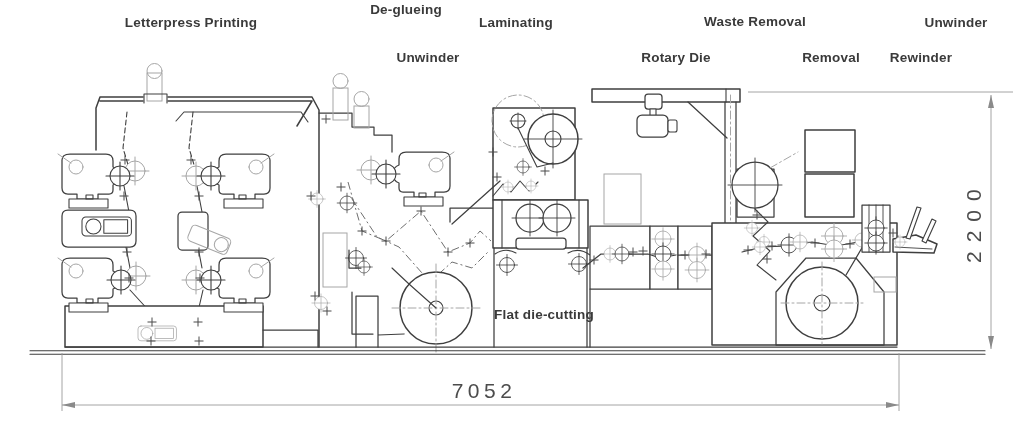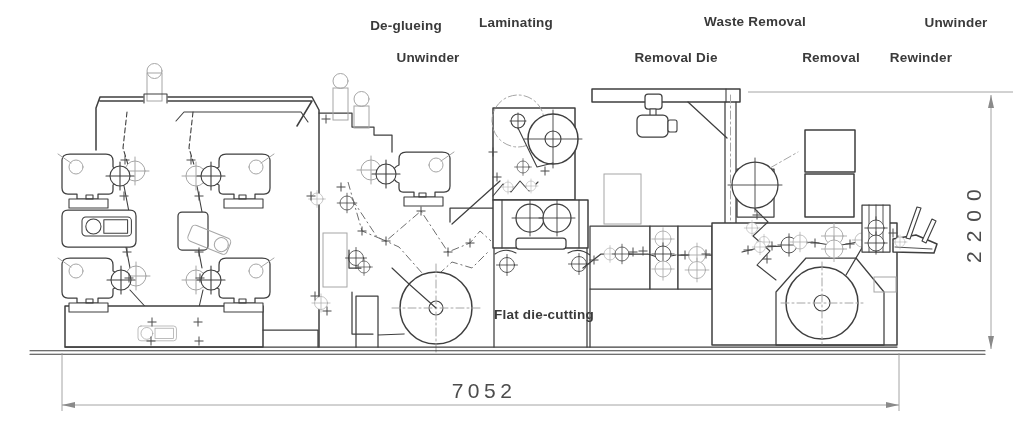--- a/index.html
+++ b/index.html
@@ -277,23 +277,24 @@
     <use href="#arr" transform="translate(62,405)"></use>
     <use href="#arr" transform="translate(899,405) rotate(180)"></use>
     <path class="dim" d="M748,92 H1013 M991,95 V349"></path>
     <use href="#arr" transform="translate(991,95) rotate(90)"></use>
     <use href="#arr" transform="translate(991,349) rotate(-90)"></use>
     <text class="dimtx" x="484" y="398" text-anchor="middle">7052</text>
     <text class="dimtx dimtxv" transform="translate(981,263) rotate(-90)">2200</text>
   </g>
 </svg>
 
-<div class="lbl" style="left:406px;top:18px">De-glueing</div>
+<div class="lbl" style="left:191px;top:15px">Letterpress Printing</div>
+<div class="lbl" style="left:406px;top:2px">De-glueing</div>
 <div class="lbl" style="left:516px;top:15px">Laminating</div>
 <div class="lbl" style="left:755px;top:14px">Waste Removal</div>
 <div class="lbl" style="left:956px;top:15px">Unwinder</div>
 <div class="lbl" style="left:428px;top:50px">Unwinder</div>
-<div class="lbl" style="left:676px;top:50px">Removal Die</div>
+<div class="lbl" style="left:676px;top:50px">Rotary Die</div>
 <div class="lbl" style="left:831px;top:50px">Removal</div>
 <div class="lbl" style="left:921px;top:50px">Rewinder</div>
 <div class="lbl" style="left:544px;top:307px">Flat die-cutting</div>
 
 </div>
 
 </body></html>

